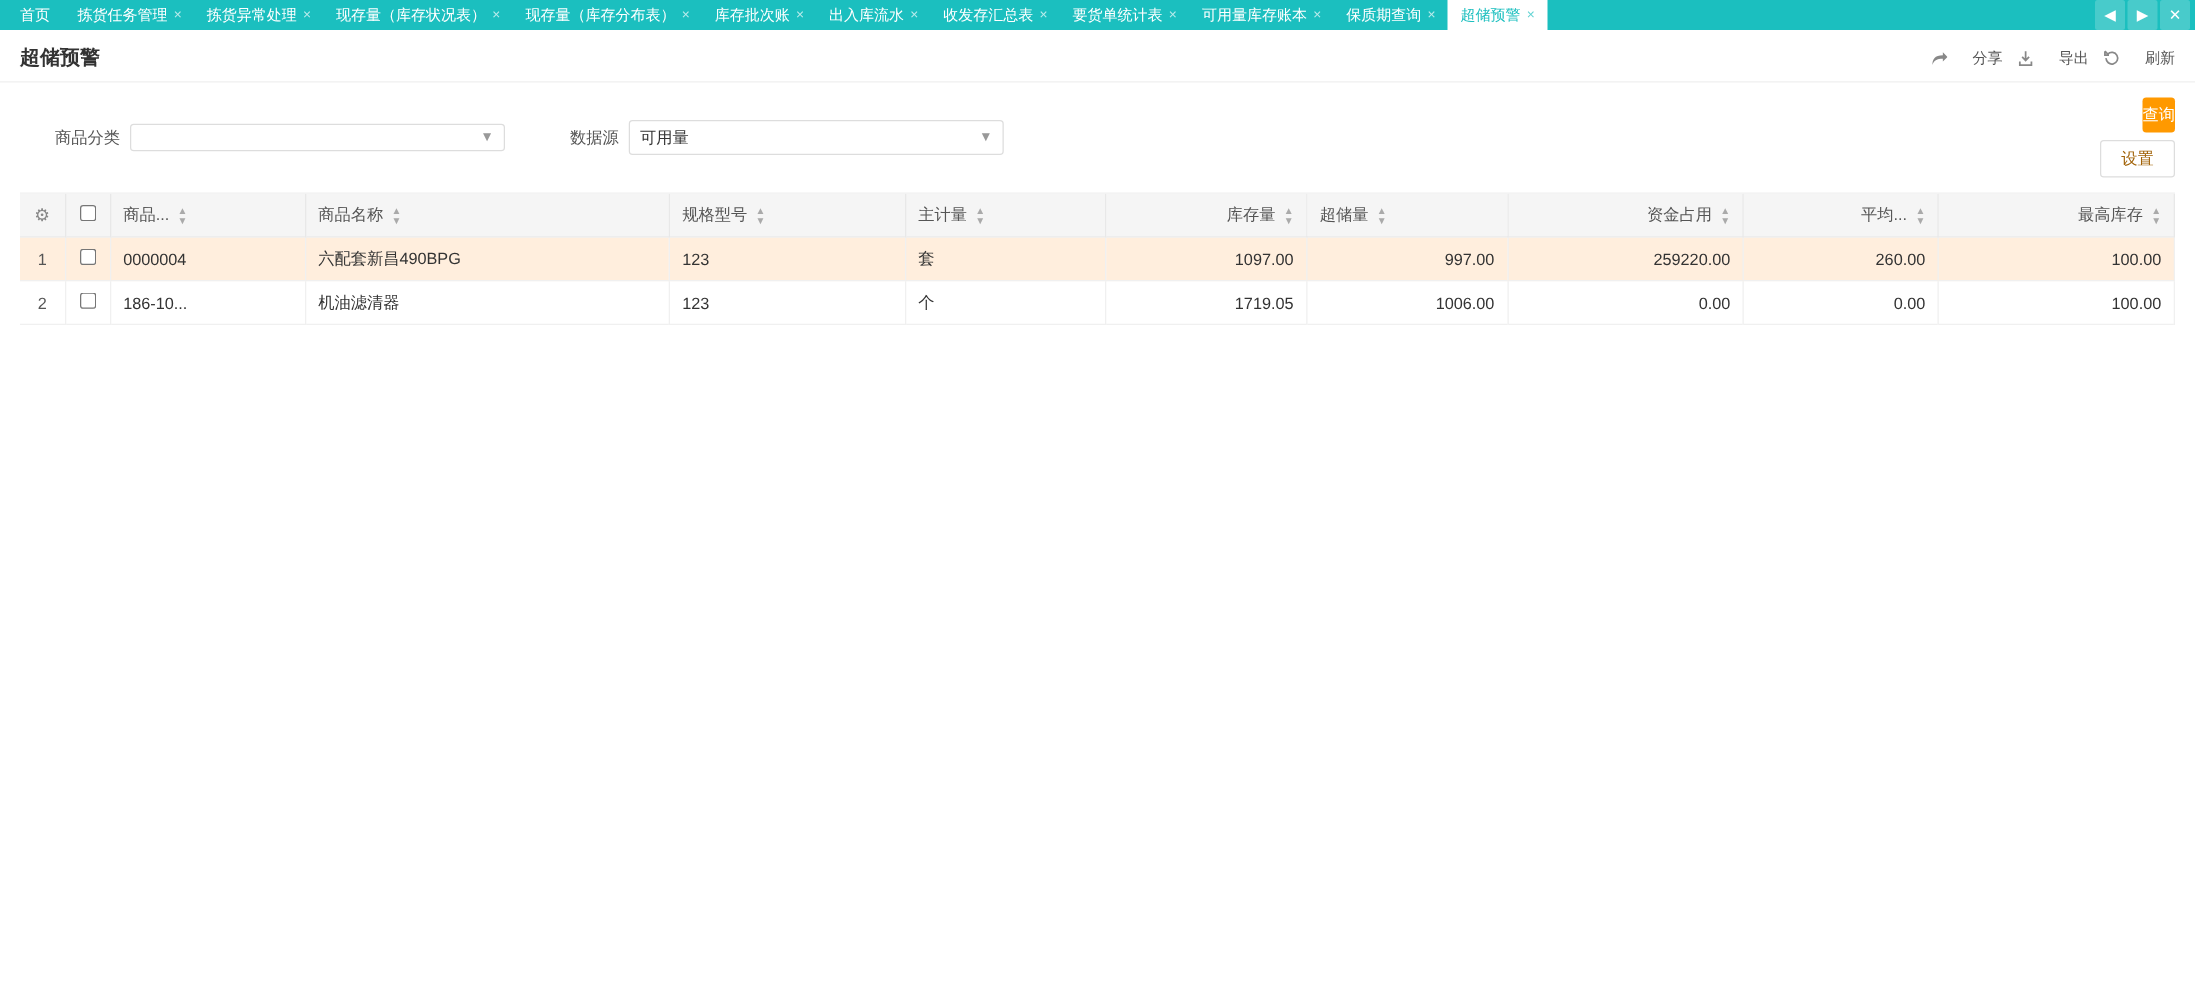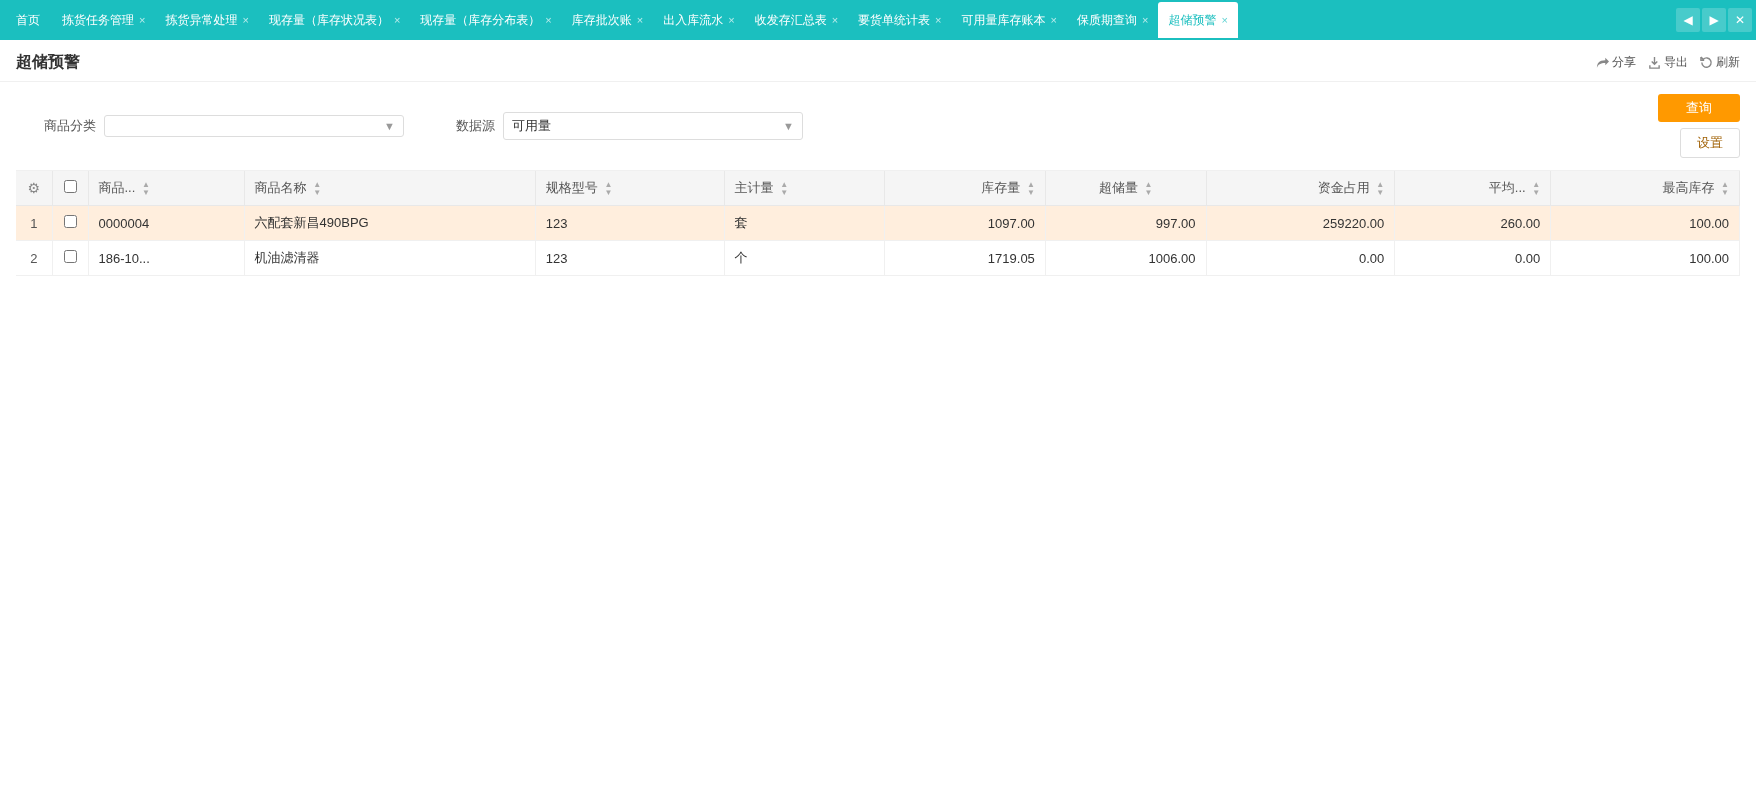--- a/index.html
+++ b/index.html
@@ -3,21 +3,21 @@
   <meta charset="utf-8">
   <style>
     * { box-sizing: border-box; margin: 0; padding: 0; }
     body { font-family: 'Microsoft YaHei', Arial, sans-serif; font-size: 13px; background: #fff; color: #333; overflow-x: hidden; }
 
     
     .top-nav {
       display: flex;
       align-items: center;
       background: #1bbfbf;
-      height: 40px;
+      height: 24px;
       padding: 0 4px;
       overflow: hidden;
       white-space: nowrap;
     }
     .nav-tab {
       display: inline-flex;
       align-items: center;
       padding: 6px 10px;
       height: 36px;
       color: #fff;
@@ -76,31 +76,31 @@
       color: #333;
     }
     .header-actions {
       display: flex;
       gap: 12px;
       align-items: center;
     }
     .action-link {
       display: flex;
       align-items: center;
-      gap: 3px;
+      gap: 20px;
       color: #555;
       font-size: 12px;
       cursor: pointer;
     }
     .btn-orange {
       background: #f90;
       color: #fff;
       border: none;
       border-radius: 3px;
-      padding: 5px 28px;
+      padding: 5px 0;
       font-size: 13px;
       cursor: pointer;
     }
     .btn-white {
       background: #fff;
       color: #a16207;
       border: 1px solid #ddd;
       border-radius: 3px;
       padding: 5px 16px;
       font-size: 13px;
@@ -367,21 +367,21 @@
               <span>▼</span>
             </span>
         </th>
         <th style="text-align:right;">
           <span>库存量</span>
           <span class="sort-icon">
               <span>▲</span>
               <span>▼</span>
             </span>
         </th>
-        <th style="text-align:center;">
+        <th style="text-align:left;">
           <span>超储量</span>
           <span class="sort-icon">
               <span>▲</span>
               <span>▼</span>
             </span>
         </th>
         <th style="text-align:right;">
           <span>资金占用</span>
           <span class="sort-icon">
               <span>▲</span>

